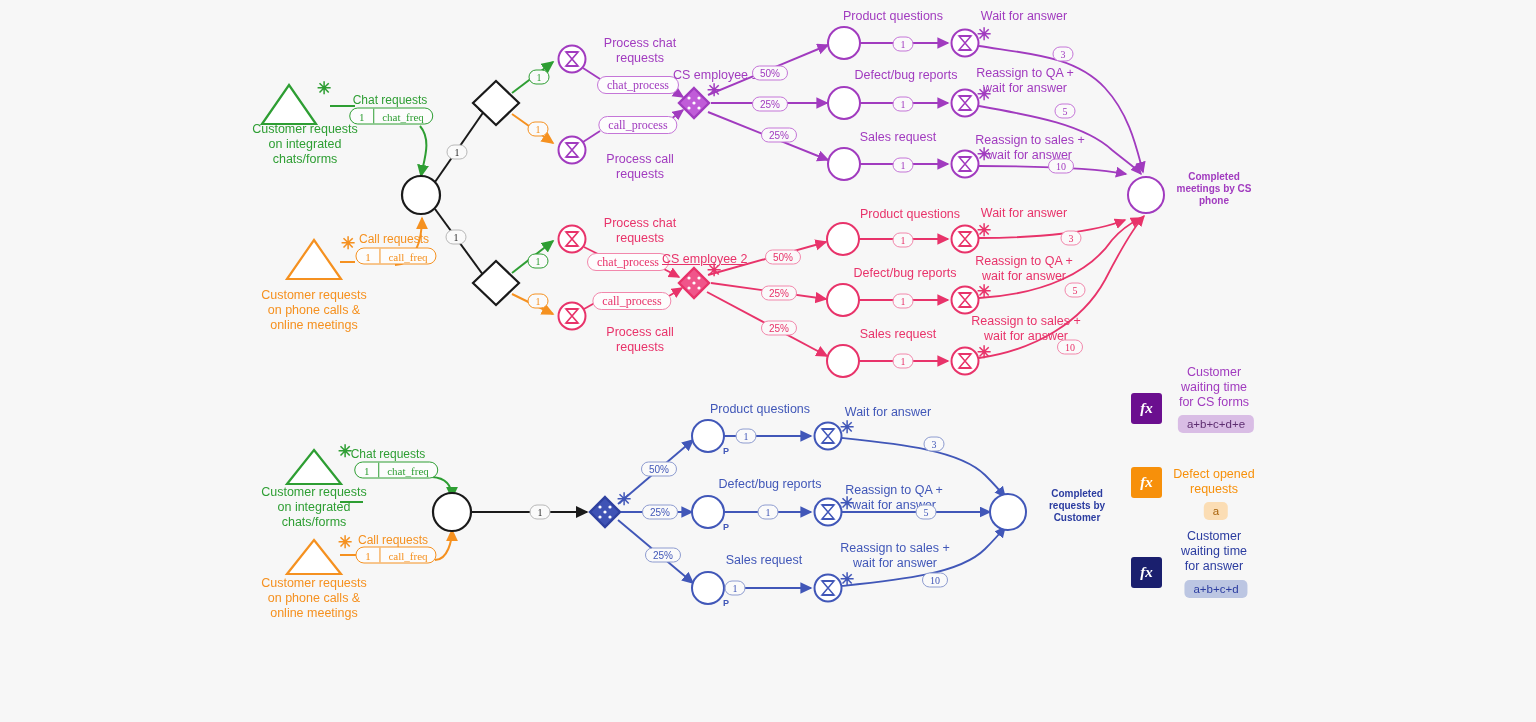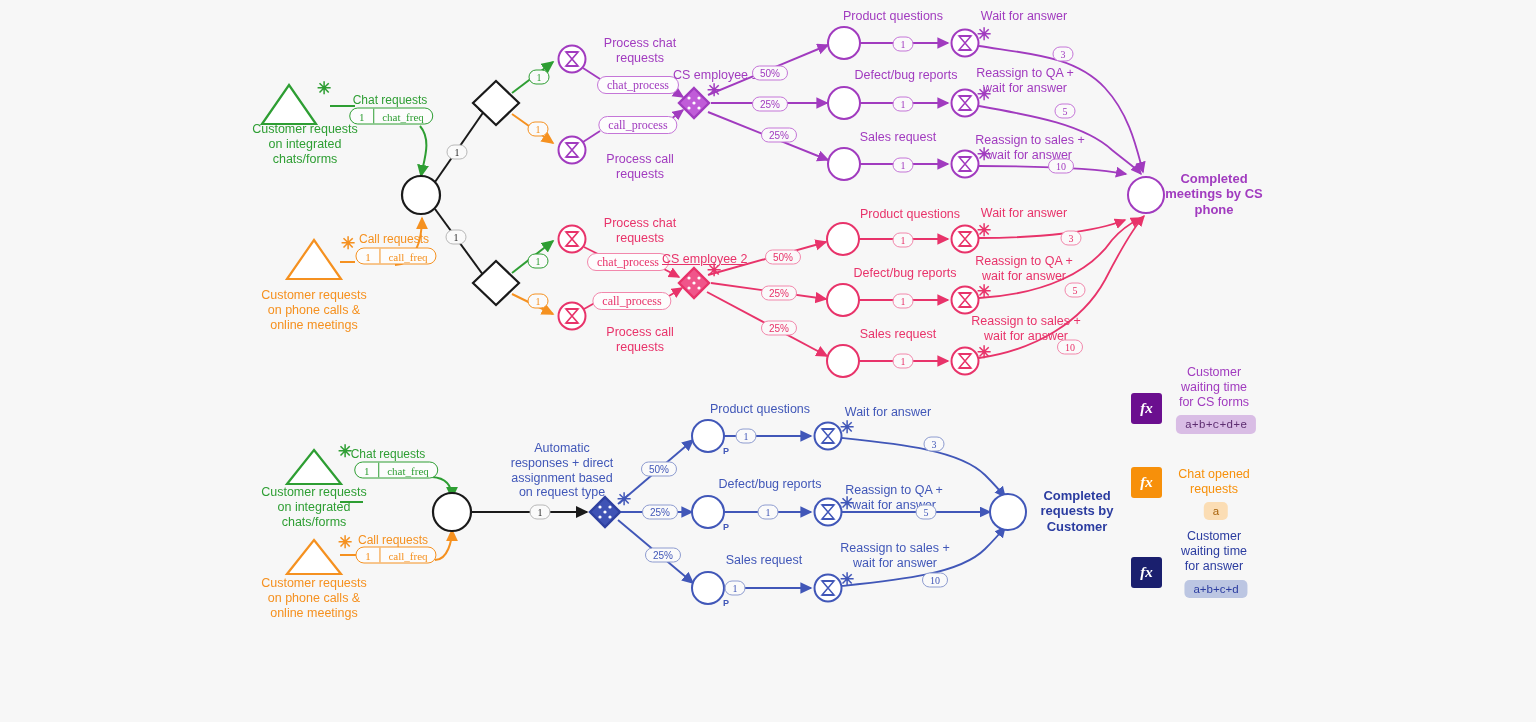--- a/index.html
+++ b/index.html
@@ -3,21 +3,21 @@
 <meta charset="utf-8">
 <style>
   html,body{margin:0;padding:0;background:#f7f7f7;}
   body{width:1536px;height:722px;font-family:"Liberation Sans",sans-serif;overflow:hidden;}
   #stage{position:relative;width:1536px;height:722px;background:#f7f7f7;}
   svg#canvas{position:absolute;left:0;top:0;width:1536px;height:722px;}
   .lbl{position:absolute;white-space:nowrap;text-align:center;line-height:1.18;pointer-events:none;}
   .ctr{transform:translateX(-50%);}
   .t11{font-size:12px;}
   .t12{font-size:12.5px;}
-  .t13{font-size:13px;}
+  .t13{font-size:10px;}
   .bold{font-weight:bold;}
   .pill{position:absolute;transform:translate(-50%,-50%);background:#fafafa;border-radius:9px;
         font-size:10px;display:flex;align-items:center;justify-content:center;height:15px;
         padding:0 7px;box-sizing:border-box;}
   .pill2{position:absolute;transform:translate(-50%,-50%);background:#fcfcfc;border-radius:9px;
         font-size:11px;display:flex;align-items:stretch;height:17px;box-sizing:border-box;overflow:hidden;}
   .pill2 .n{display:flex;align-items:center;justify-content:center;width:23px;font-size:11px;}
   .pill2 .v{display:flex;align-items:center;justify-content:center;padding:0 8px;}
   .pill2 .sep{width:1px;}
   .varpill{position:absolute;transform:translate(-50%,-50%);background:#fdfdfd;border-radius:10px;
@@ -360,26 +360,20 @@
   <span class="v" style="font-family:'Liberation Serif',serif;">call_freq</span>
 </div>
 <div class="lbl t12 ctr" style="left:314px;top:576px;color:#f59120;">
   <div>Customer requests</div>
   <div>on phone calls &amp;</div>
   <div>online meetings</div>
 </div>
 
 <div class="pill" style="left:540px;top:512px;border:1.2px solid #b8b8b8;color:#2a2a2a;font-family:'Liberation Serif',serif;">1</div>
 
-<div class="lbl t12 ctr" style="left:562px;top:441px;color:#4157b8;">
-  <div>Automatic</div>
-  <div>responses + direct</div>
-  <div>assignment based</div>
-  <div>on request type</div>
-</div>
 <div class="star" style="left:617px;top:491px;color:#4157b8;">✳</div>
 
 <div class="pill" style="left:659px;top:469px;border:1.4px solid #8e9cd0;color:#4157b8;">50%</div>
 <div class="pill" style="left:660px;top:512px;border:1.4px solid #8e9cd0;color:#4157b8;">25%</div>
 <div class="pill" style="left:663px;top:555px;border:1.4px solid #8e9cd0;color:#4157b8;">25%</div>
 
 <div class="lbl t12 ctr" style="left:760px;top:402px;color:#4157b8;">Product questions</div>
 <div class="lbl t12 ctr" style="left:770px;top:477px;color:#4157b8;">Defect/bug reports</div>
 <div class="lbl t12 ctr" style="left:764px;top:553px;color:#4157b8;">Sales request</div>
 
@@ -416,25 +410,25 @@
   <div>requests by</div>
   <div>Customer</div>
 </div>
 
 <div class="fxbox" style="left:1131px;top:393px;background:#6b0f8f;">fx</div>
 <div class="lbl t12 ctr" style="left:1214px;top:365px;color:#a13bbf;">
   <div>Customer</div>
   <div>waiting time</div>
   <div>for CS forms</div>
 </div>
-<div class="formula" style="left:1216px;top:415px;background:#d9bde5;color:#5d2d70;font-family:Liberation Mono, monospace;">a+b+c+d+e</div>
+<div class="formula" style="left:1216px;top:415px;background:#d9bde5;color:#5d2d70;">a+b+c+d+e</div>
 
 <div class="fxbox" style="left:1131px;top:467px;background:#f7900a;">fx</div>
 <div class="lbl t12 ctr" style="left:1214px;top:467px;color:#f7900a;">
-  <div>Chat opened</div>
+  <div>Defect opened</div>
   <div>requests</div>
 </div>
 <div class="formula" style="left:1216px;top:502px;background:#fbddb4;color:#a8620a;">a</div>
 
 <div class="fxbox" style="left:1131px;top:557px;background:#1a1f6e;">fx</div>
 <div class="lbl t12 ctr" style="left:1214px;top:529px;color:#2b3ca0;">
   <div>Customer</div>
   <div>waiting time</div>
   <div>for answer</div>
 </div>

